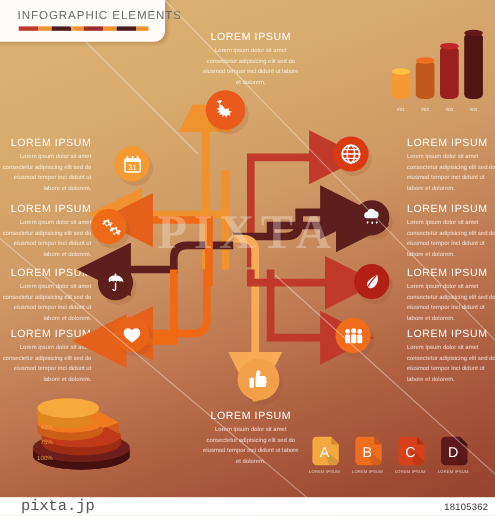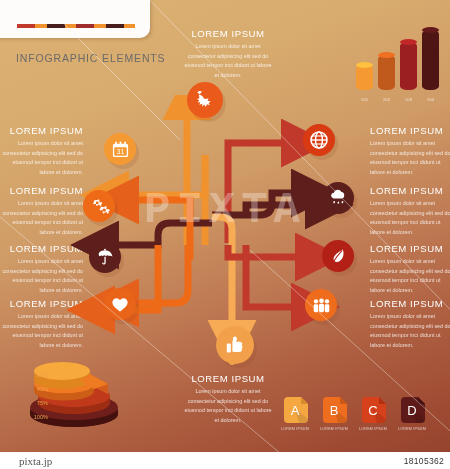--- a/index.html
+++ b/index.html
@@ -19,21 +19,21 @@
 
   
   .header-panel {
     position:absolute; left:-8px; top:-10px; width:158px; height:48px;
     background:#fdfcfa; border-radius:0 0 10px 0;
     box-shadow: 2px 2px 3px rgba(90,50,20,.18);
   }
   .header-title {
     position:absolute; left:24px; top:18px;
     font-size:10.5px; letter-spacing:.85px; color:#6a6a6a;
-    font-family:"Liberation Sans", sans-serif; white-space:nowrap;margin-top:44px;
+    font-family:"Liberation Sans", sans-serif; white-space:nowrap;
   }
   .header-bar { position:absolute; left:25px; top:34px; width:118px; height:3.5px; display:flex; }
   .header-bar span { height:100%; }
 
   
   .tb { position:absolute; width:86px; }
   .tb .h {
     font-size:9.6px; letter-spacing:.55px; color:#ffffff;
     font-family:"Liberation Sans", sans-serif; margin-bottom:3px; white-space:nowrap;
   }
@@ -89,28 +89,28 @@
     margin-top:2px; text-align:center; font-size:3.7px; letter-spacing:.2px;
     color:rgba(255,255,255,.7); font-family:"Liberation Sans", sans-serif;
   }
 
   
   .wm { position:absolute; left:0; top:0; width:450px; height:469px; pointer-events:none; }
   .wm-text {
     position:absolute; left:0; top:185px; width:450px; text-align:center;
     font-size:44px; font-weight:bold; letter-spacing:6px;
     color:rgba(255,255,255,.30);
-    font-family:Liberation Mono, monospace;
+    font-family:Liberation Serif, serif;
   }
   .footer {
     position:absolute; left:0; bottom:0; width:450px; height:17px;
     background:#fff; display:flex; align-items:center; justify-content:space-between;
     padding:0 6px;
   }
-  .footer .l { font-size:11px; color:#555; font-family:Liberation Serif, serif;padding-left:13px; }
+  .footer .l { font-size:14px; color:#555; font-family:Liberation Mono, monospace;padding-left:13px; }
   .footer .r { font-size:8.5px; color:#333; font-family:"Liberation Sans", sans-serif; letter-spacing:.3px;}
 </style>
 </head>
 <body>
 
 <div id="stage">
 
   <div class="header-panel">
     <div class="header-title">INFOGRAPHIC ELEMENTS</div>
     <div class="header-bar">

